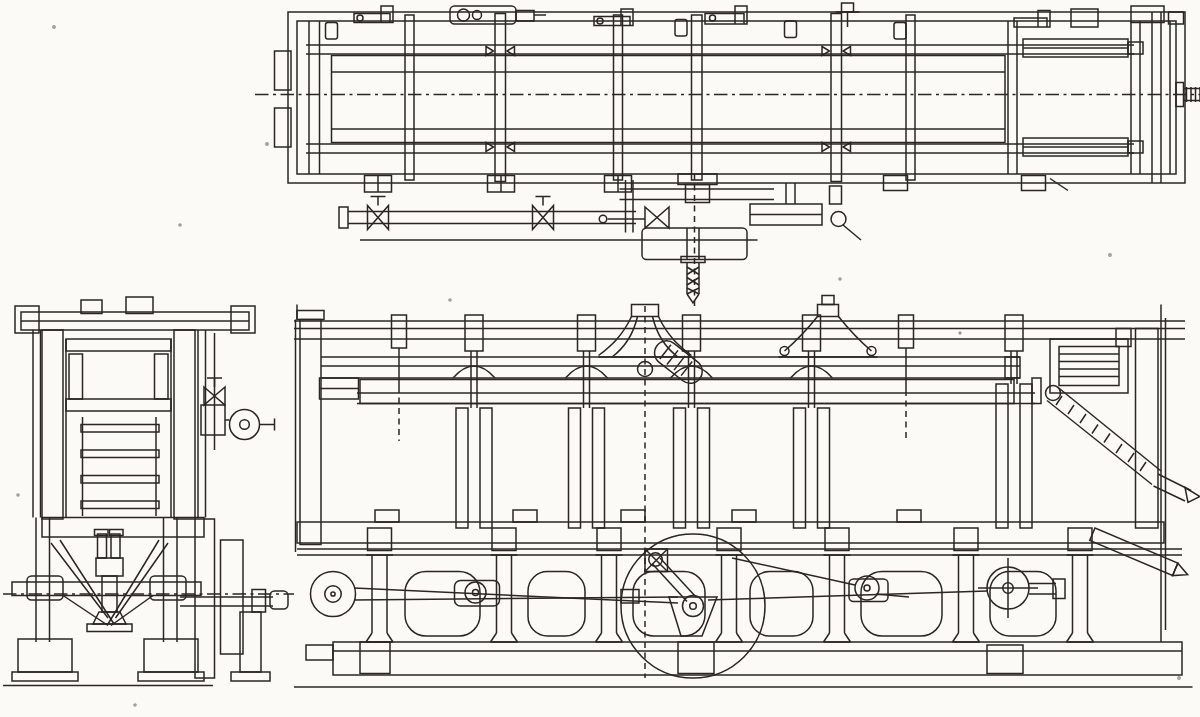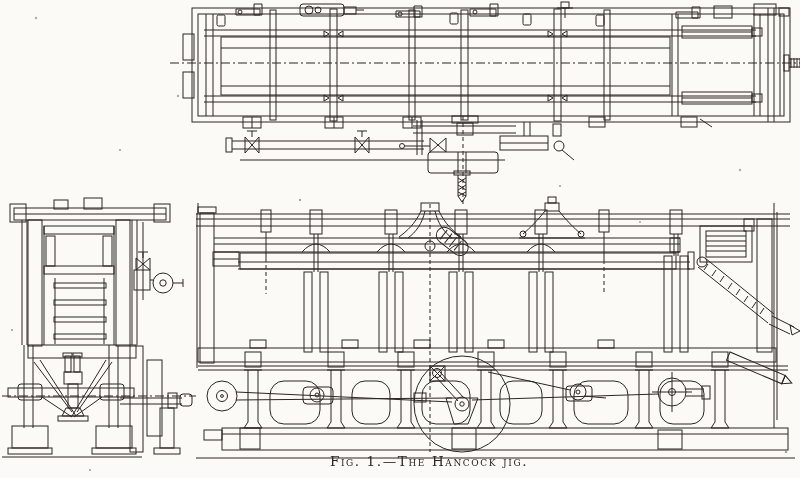--- a/index.html
+++ b/index.html
@@ -543,14 +543,13 @@
         <circle cx="560" cy="186" r="0.7" class="f-ink"></circle>
       <circle cx="740" cy="170" r="0.8" class="f-ink"></circle>
         <circle cx="90" cy="470" r="0.7" class="f-ink"></circle>
       <circle cx="640" cy="222" r="0.6" class="f-ink"></circle>
         <circle cx="300" cy="200" r="0.7" class="f-ink"></circle>
       <circle cx="786" cy="452" r="0.8" class="f-ink"></circle>
         <circle cx="12" cy="330" r="0.7" class="f-ink"></circle>
     </g>
   </svg>
 
-  <div class="caption">Fig. 1.—The Hancock jig.</div>
 </div>
 
 </body></html>

